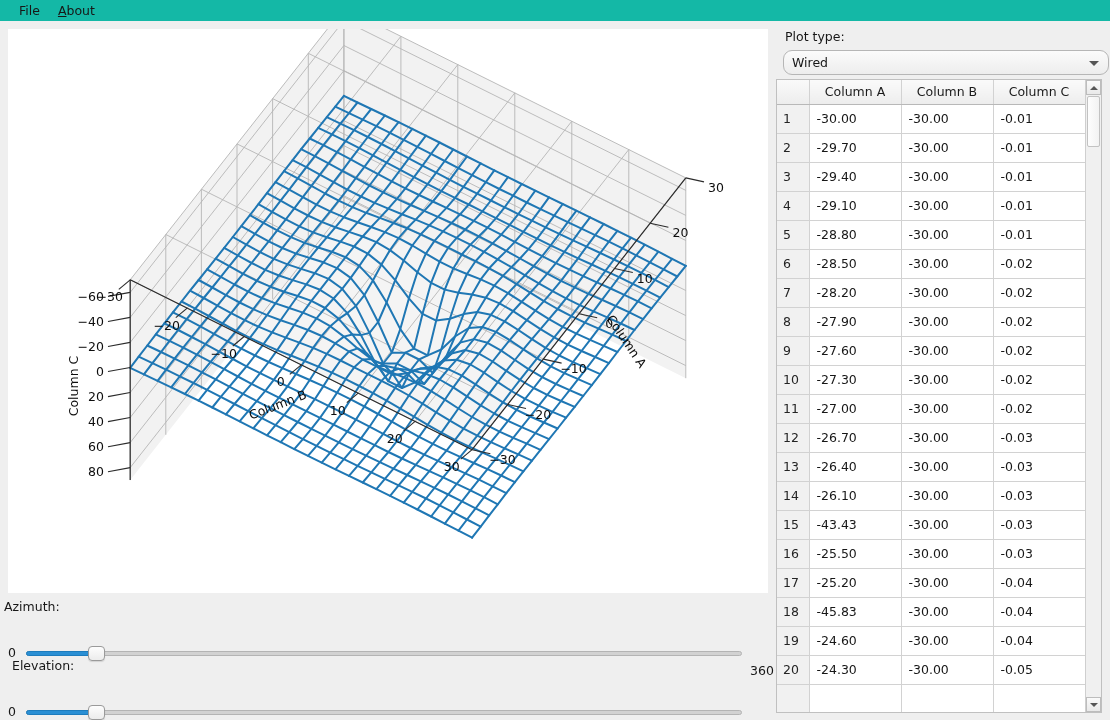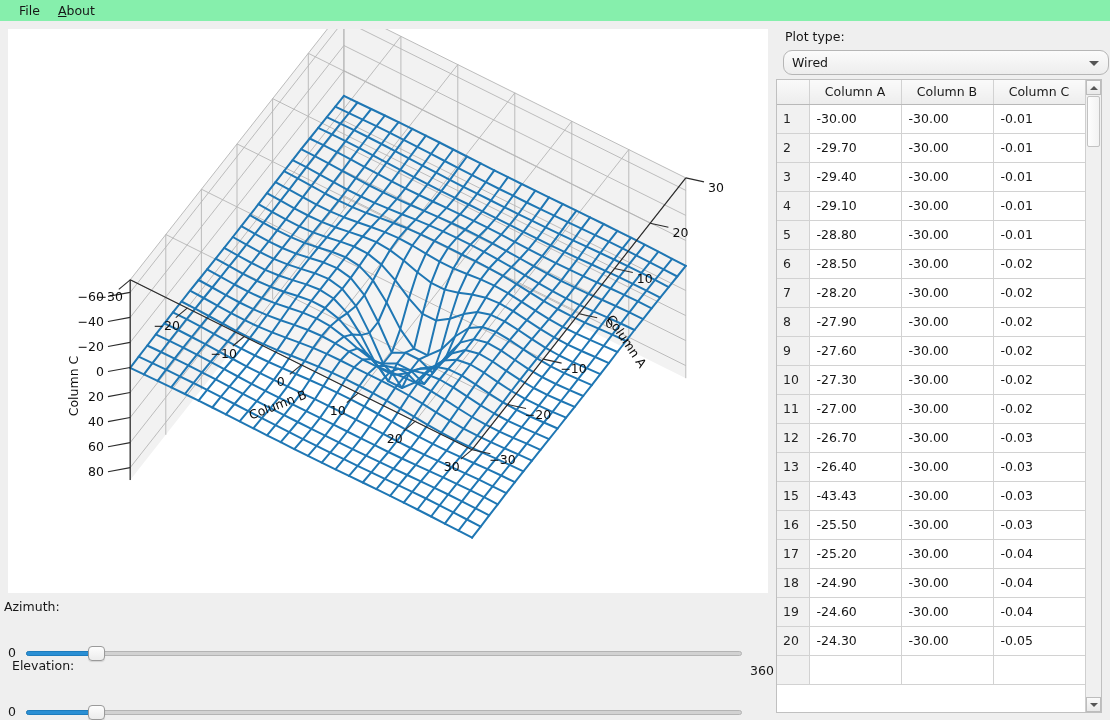--- a/index.html
+++ b/index.html
@@ -7,21 +7,21 @@
     width:1110px;height:720px;overflow:hidden;
     background:#efefef;
     font-family:"DejaVu Sans","Liberation Sans",sans-serif;
     font-size:12.5px;color:#1a1a1a;
     -webkit-font-smoothing:antialiased;
   }
   #app{position:relative;width:1110px;height:720px;}
 
   
   .menubar{position:absolute;left:0;top:0;width:1110px;height:21px;
-    background:#86efac;display:flex;align-items:center;padding-left:10px;box-sizing:border-box;}
+    background:#14b8a6;display:flex;align-items:center;padding-left:10px;box-sizing:border-box;}
   .menuitem{padding:2px 9px;font-size:12.5px;color:#171717;cursor:default;line-height:15px;}
   .menuitem u{text-decoration:underline;}
 
   
   .plot-panel{position:absolute;left:8px;top:29px;width:760px;height:564px;
     background:#ffffff;overflow:hidden;}
   .plot-panel svg{display:block;}
 
   
   .slider-block{position:absolute;left:0;}
@@ -367,40 +367,46 @@
               <td class="val">-30.00</td>
               <td class="val">-0.03</td>
             </tr>
             <tr>
               <td class="rowhead">13</td>
               <td class="val">-26.40</td>
               <td class="val">-30.00</td>
               <td class="val">-0.03</td>
             </tr>
             <tr>
+              <td class="rowhead">14</td>
+              <td class="val">-26.10</td>
+              <td class="val">-30.00</td>
+              <td class="val">-0.03</td>
+            </tr>
+            <tr>
               <td class="rowhead">15</td>
               <td class="val">-43.43</td>
               <td class="val">-30.00</td>
               <td class="val">-0.03</td>
             </tr>
             <tr>
               <td class="rowhead">16</td>
               <td class="val">-25.50</td>
               <td class="val">-30.00</td>
               <td class="val">-0.03</td>
             </tr>
             <tr>
               <td class="rowhead">17</td>
               <td class="val">-25.20</td>
               <td class="val">-30.00</td>
               <td class="val">-0.04</td>
             </tr>
             <tr>
               <td class="rowhead">18</td>
-              <td class="val">-24.90</td>
+              <td class="val">-45.83</td>
               <td class="val">-30.00</td>
               <td class="val">-0.04</td>
             </tr>
             <tr>
               <td class="rowhead">19</td>
               <td class="val">-24.60</td>
               <td class="val">-30.00</td>
               <td class="val">-0.04</td>
             </tr>
             <tr>

